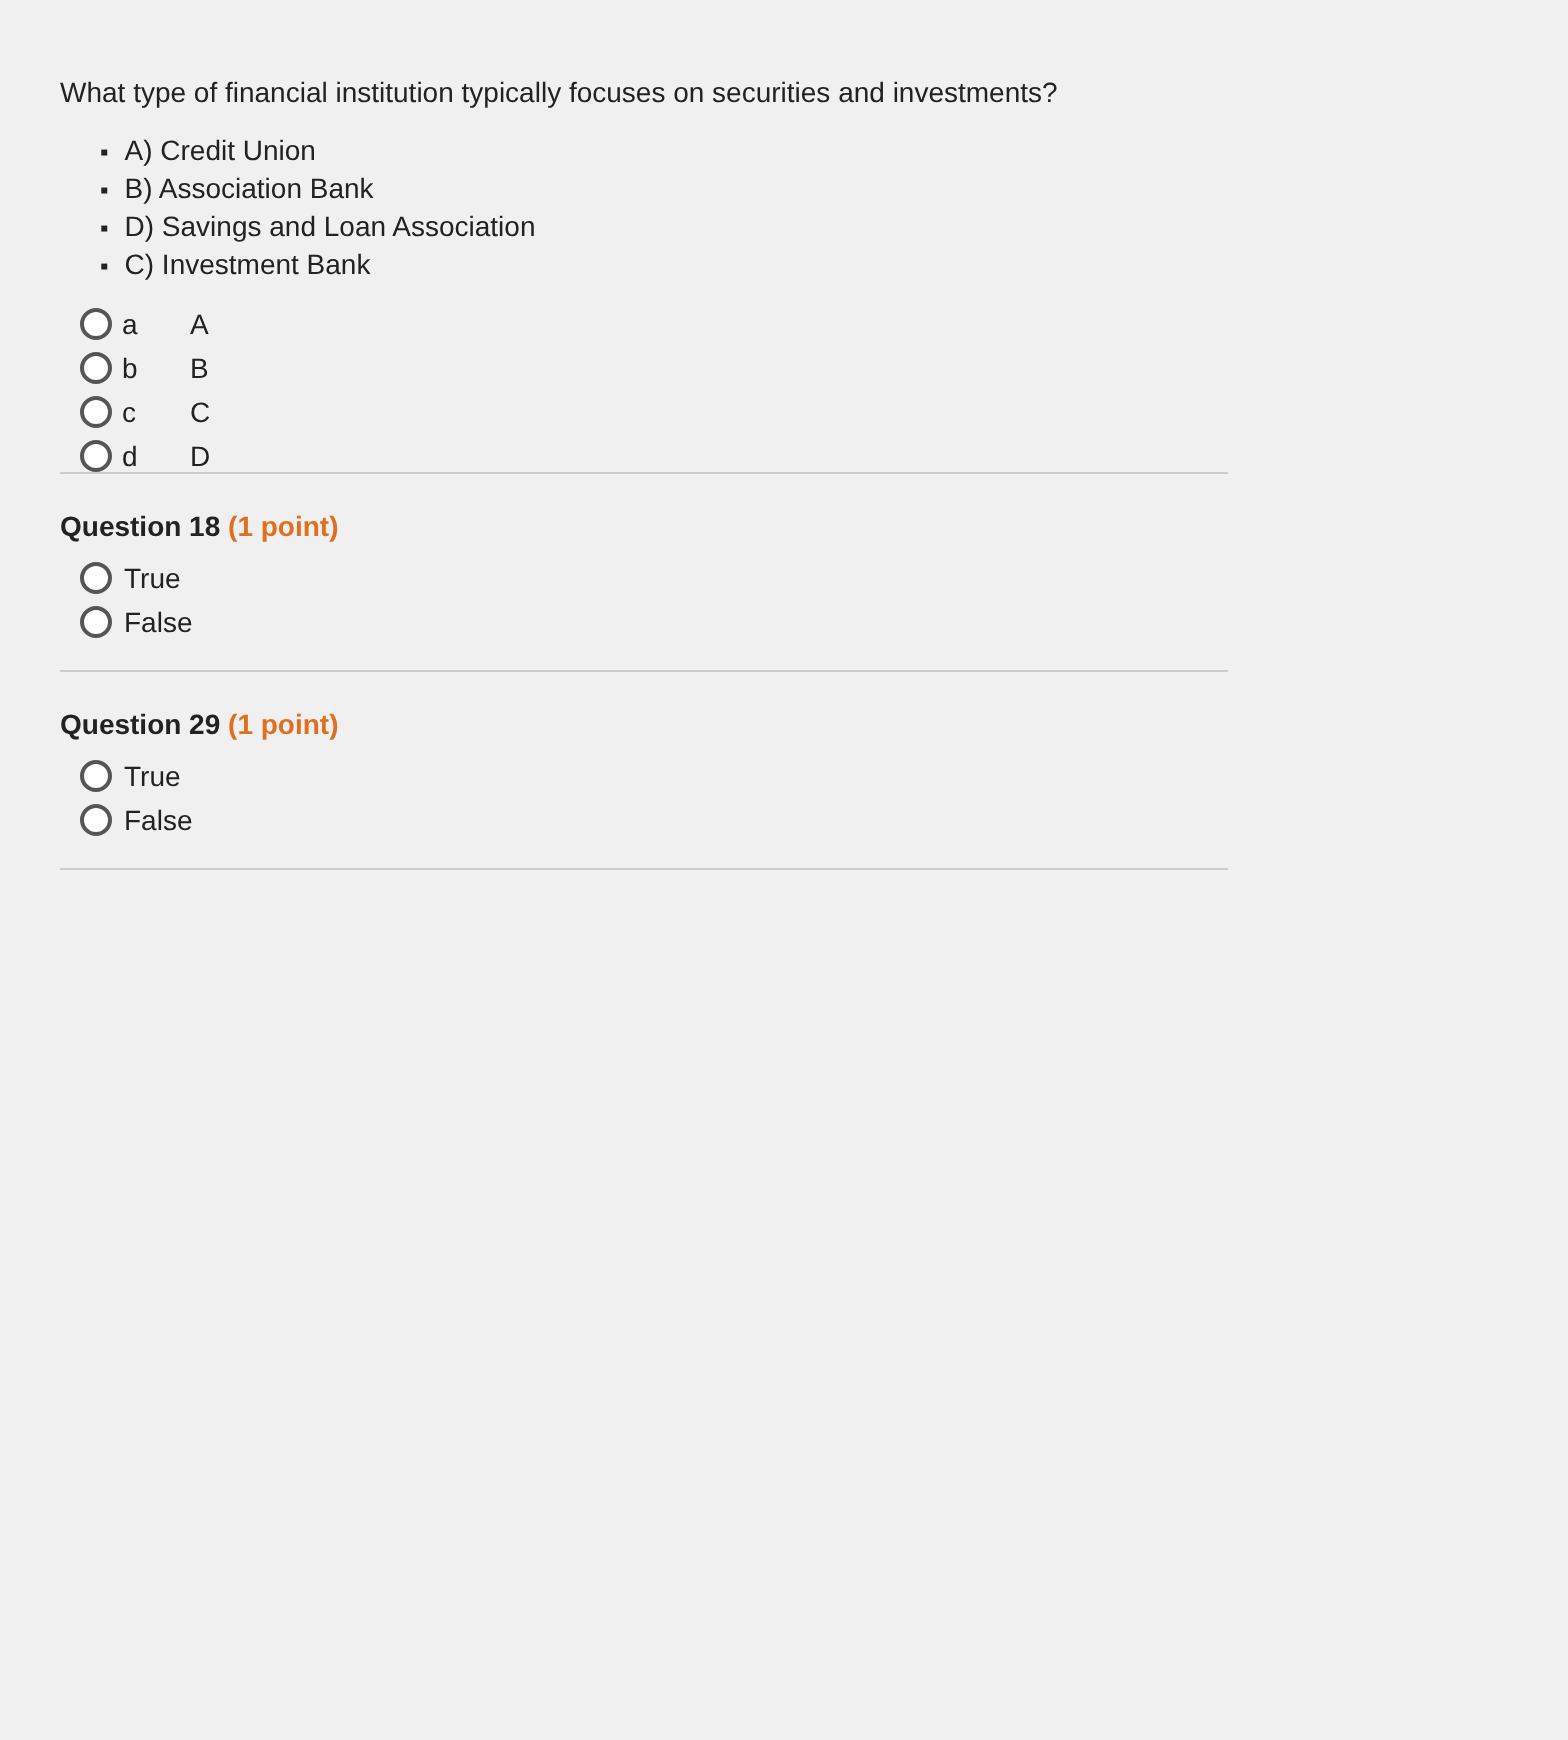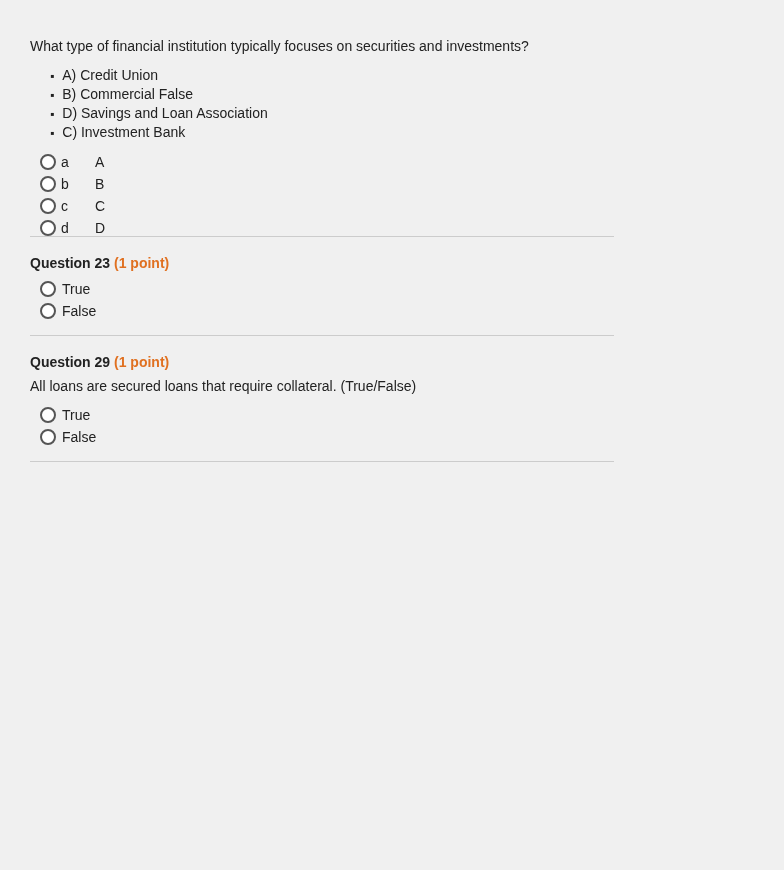--- a/index.html
+++ b/index.html
@@ -132,21 +132,21 @@
   </style>
 </head>
 <body>
 
 <div class="page-container">
 
   <div class="question-block top-section">
     <p class="question-text">What type of financial institution typically focuses on securities and investments?</p>
     <ul class="options-list">
       <li>A) Credit Union</li>
-      <li>B) Commercial False</li>
+      <li>B) Association Bank</li>
       <li>D) Savings and Loan Association</li>
       <li>C) Investment Bank</li>
     </ul>
     <div class="radio-options">
       <div class="radio-row">
         <label class="radio-label">
           <span class="radio-circle"></span>
           <span class="radio-key">a</span>
         </label>
         <span class="radio-value">A</span>
@@ -170,41 +170,40 @@
           <span class="radio-circle"></span>
           <span class="radio-key">d</span>
         </label>
         <span class="radio-value">D</span>
       </div>
     </div>
   </div>
 
   <div class="question-block" style="padding-top: 18px;">
     <div class="question-header">
-      <span>Question 23</span>
+      <span>Question 18</span>
       <span class="points">(1 point)</span>
     </div>
     <div class="true-false-options">
       <label class="tf-row">
         <span class="radio-circle"></span>
         <span>True</span>
       </label>
       <label class="tf-row">
         <span class="radio-circle"></span>
         <span>False</span>
       </label>
     </div>
   </div>
 
   <div class="question-block" style="padding-top: 18px;">
     <div class="question-header">
       <span>Question 29</span>
       <span class="points">(1 point)</span>
     </div>
-    <p class="question-text">All loans are secured loans that require collateral. (True/False)</p>
     <div class="true-false-options">
       <label class="tf-row">
         <span class="radio-circle"></span>
         <span>True</span>
       </label>
       <label class="tf-row">
         <span class="radio-circle"></span>
         <span>False</span>
       </label>
     </div>

